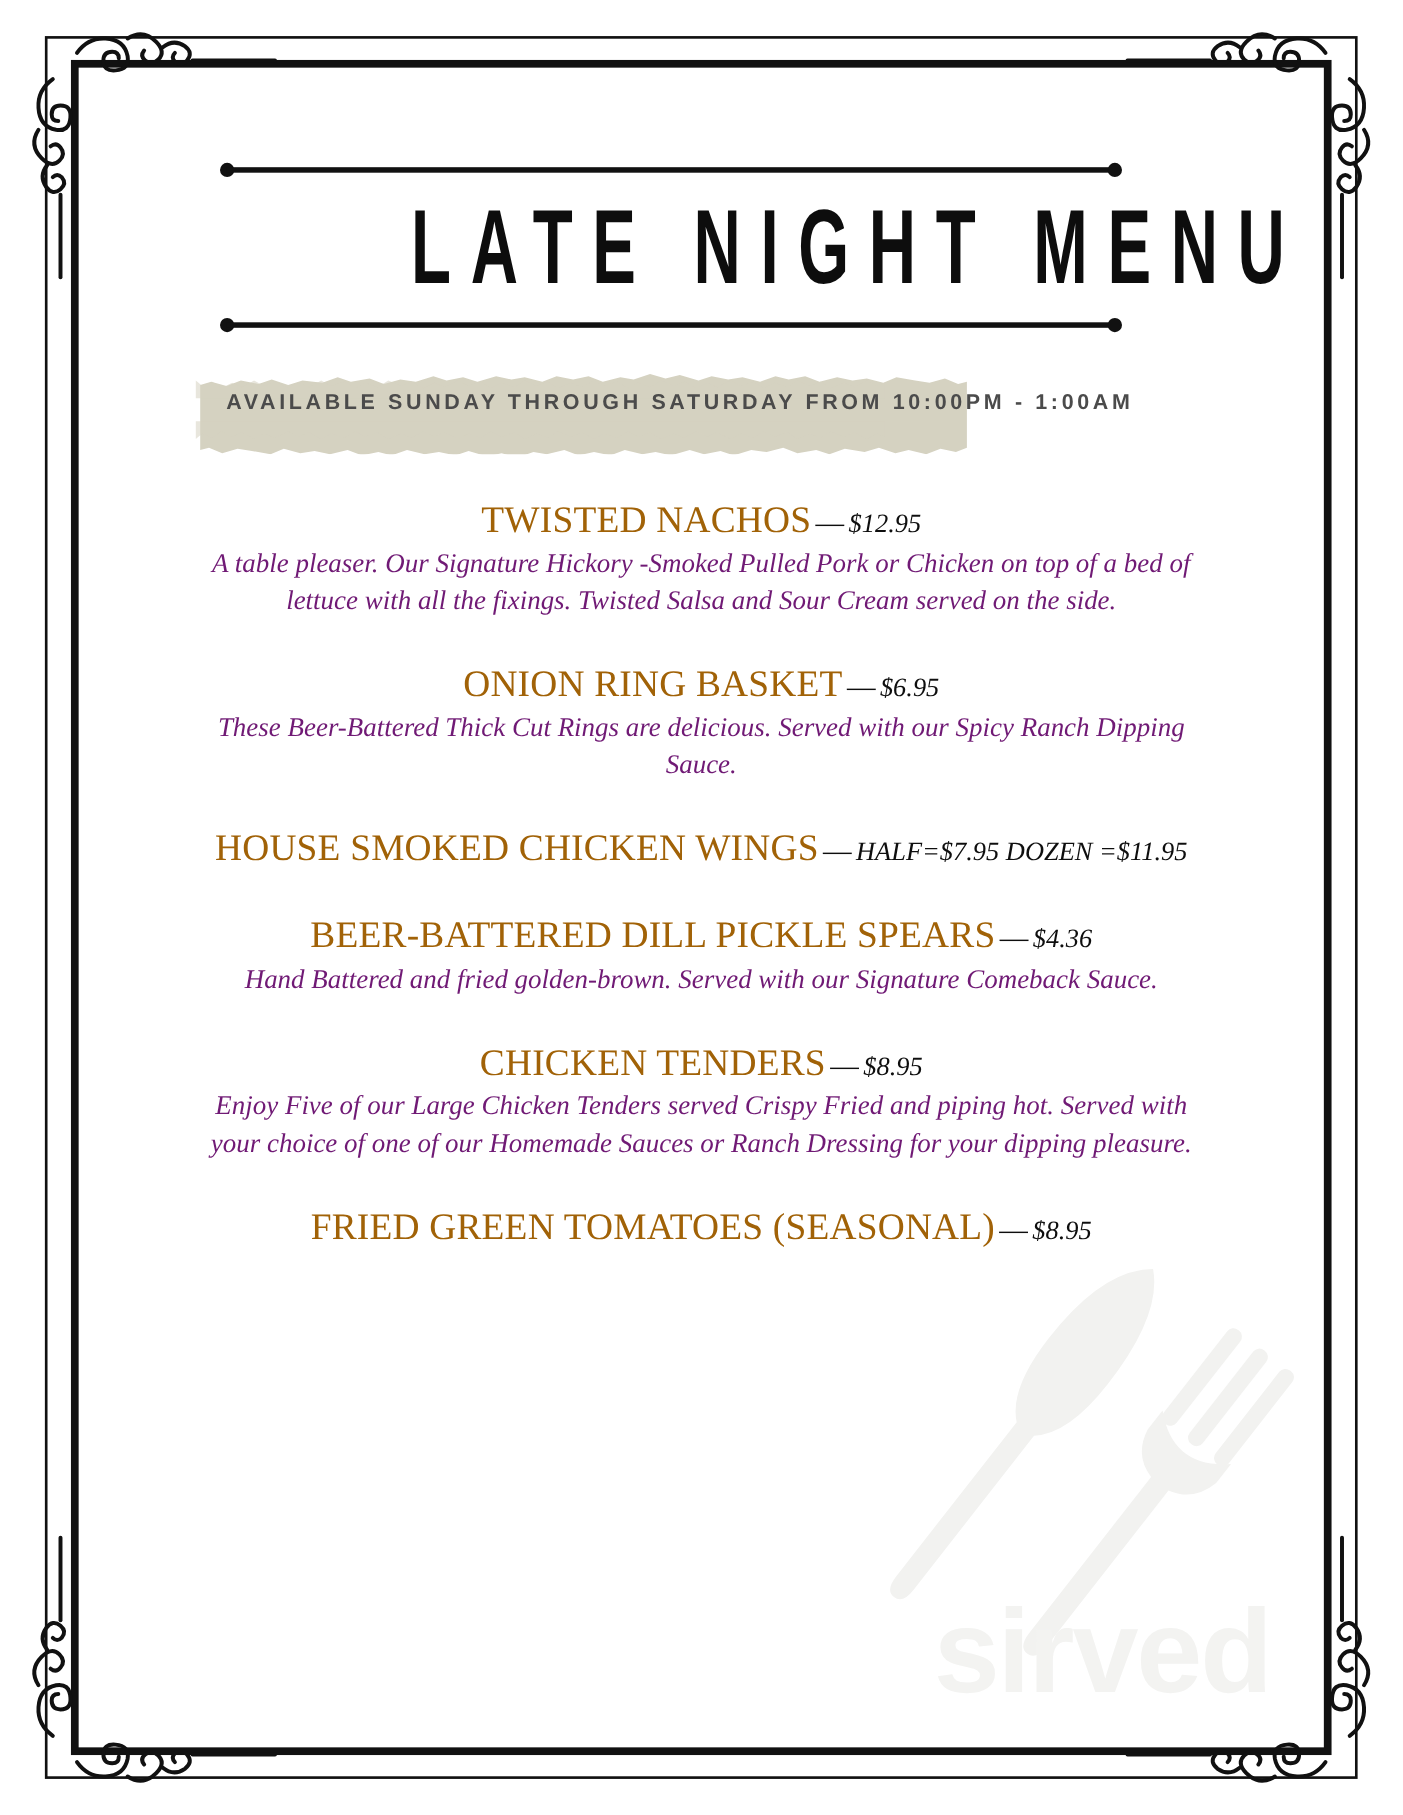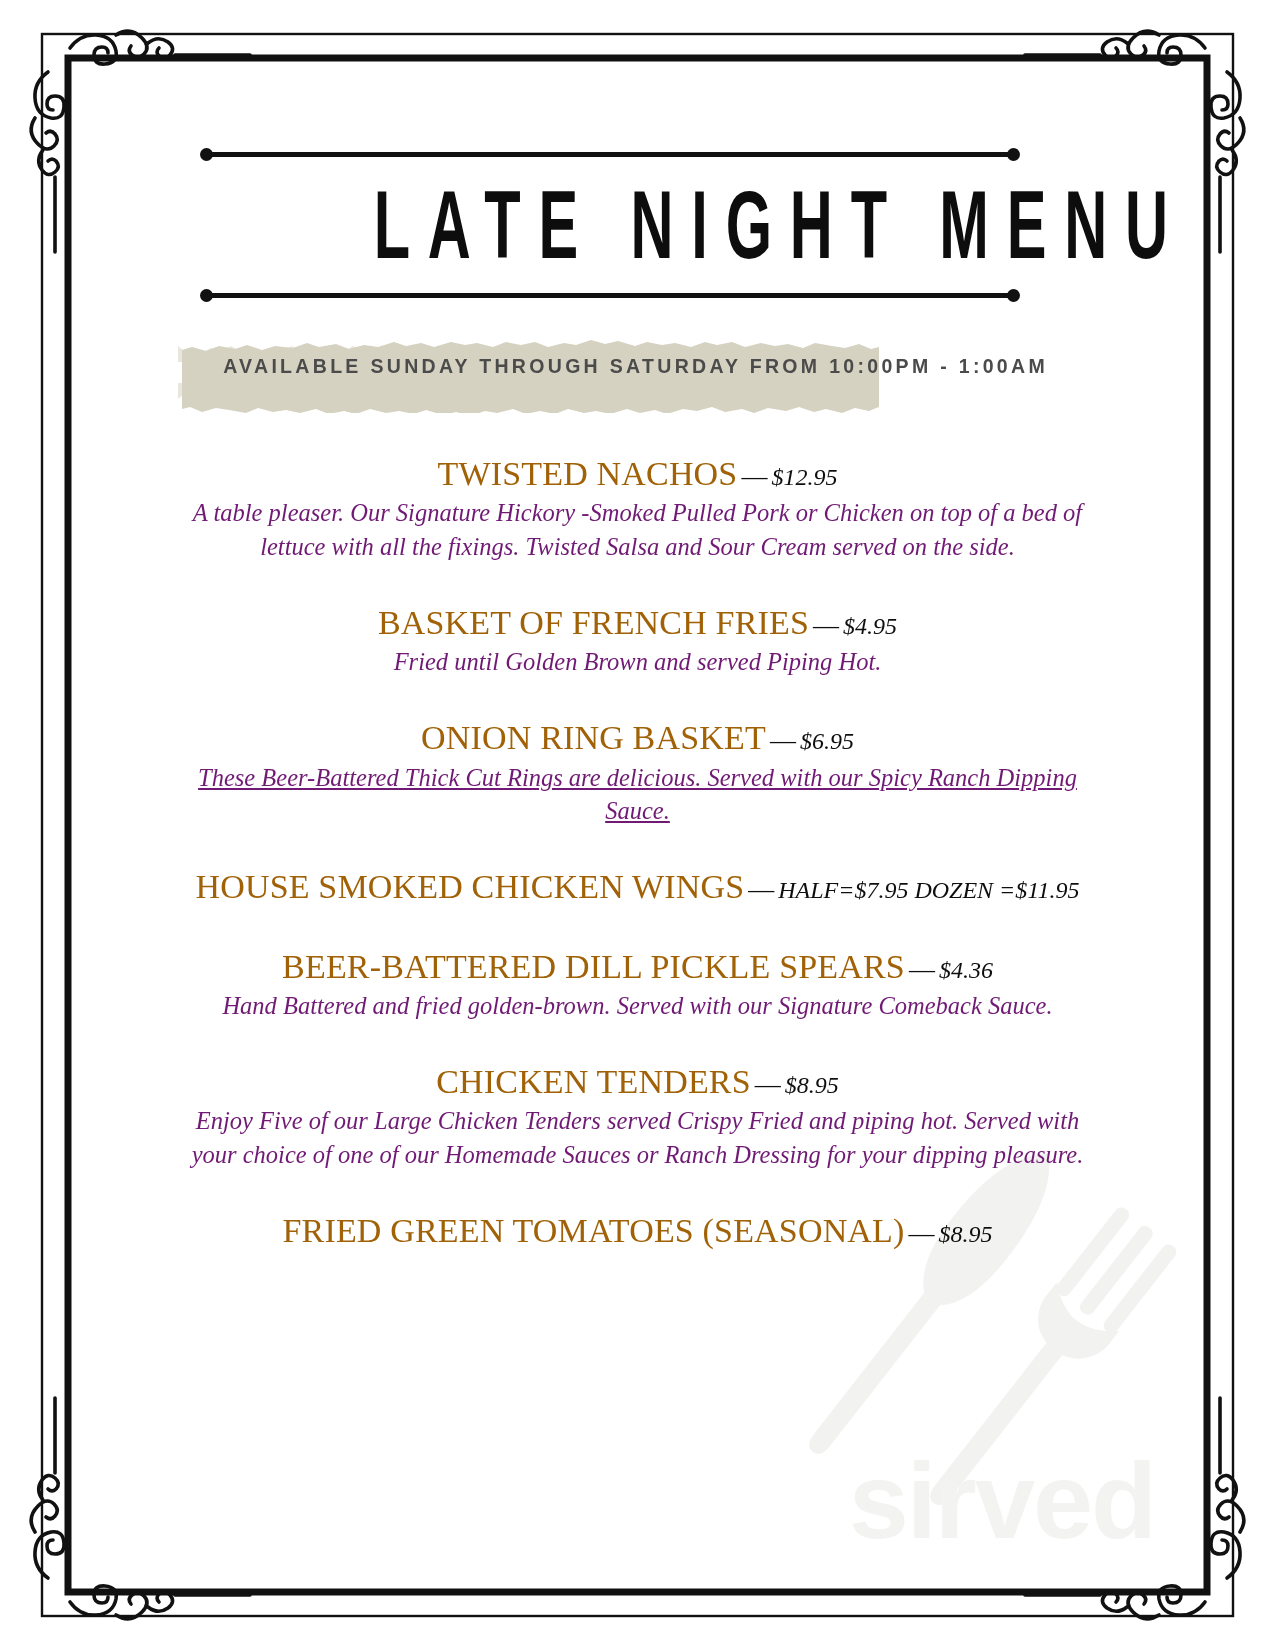--- a/index.html
+++ b/index.html
@@ -120,21 +120,21 @@
     left: 28px;
     top: 0;
     width: 880px;
     height: 76px;
   }
   .banner-text {
     position: relative;
     z-index: 2;
     width: 860px;
     margin-left: 38px;
-    text-align: right;
+    text-align: center;
     font-family: "Liberation Sans", sans-serif;
     font-size: 19.5px;
     font-weight: 700;
     letter-spacing: 0.17em;
     color: #4b4b4b;
     line-height: 1.6;
     padding-top: 14px;
     box-sizing: border-box;
   }
 
@@ -181,21 +181,21 @@
     color: #701a75;
     text-align: center;
     line-height: 1.38;
     max-width: 935px;
     margin: 2px auto 0 auto;
   }
 
   
   .w-nachos   { max-width: 905px; }
   .w-fries    { max-width: 905px; }
-  .w-onion    { max-width: 890px; text-decoration: underline; }
+  .w-onion    { max-width: 890px; }
   .w-wings    { max-width: 890px; }
   .w-pickle   { max-width: 905px; }
   .w-tenders  { max-width: 900px; }
   .w-tomatoes { max-width: 905px; }
 </style>
 </head>
 <body>
 
 <div class="page">
 
@@ -296,26 +296,20 @@
 
     <div class="items">
 
       <div class="item">
         <div class="item-head">
           <span class="item-name">TWISTED NACHOS</span><span class="dash">—</span><span class="item-price">$12.95</span>
         </div>
         <div class="item-desc w-nachos">A table pleaser. Our Signature Hickory -Smoked Pulled Pork or Chicken on top of a bed of lettuce with all the fixings. Twisted Salsa and Sour Cream served on the side.</div>
       </div>
 
-      <div class="item">
-        <div class="item-head">
-          <span class="item-name">BASKET OF FRENCH FRIES</span><span class="dash">—</span><span class="item-price">$4.95</span>
-        </div>
-        <div class="item-desc w-fries">Fried until Golden Brown and served Piping Hot.</div>
-      </div>
 
       <div class="item">
         <div class="item-head">
           <span class="item-name">ONION RING BASKET</span><span class="dash">—</span><span class="item-price">$6.95</span>
         </div>
         <div class="item-desc w-onion">These Beer-Battered Thick Cut Rings are delicious. Served with our Spicy Ranch Dipping Sauce.</div>
       </div>
 
       <div class="item">
         <div class="item-head">

